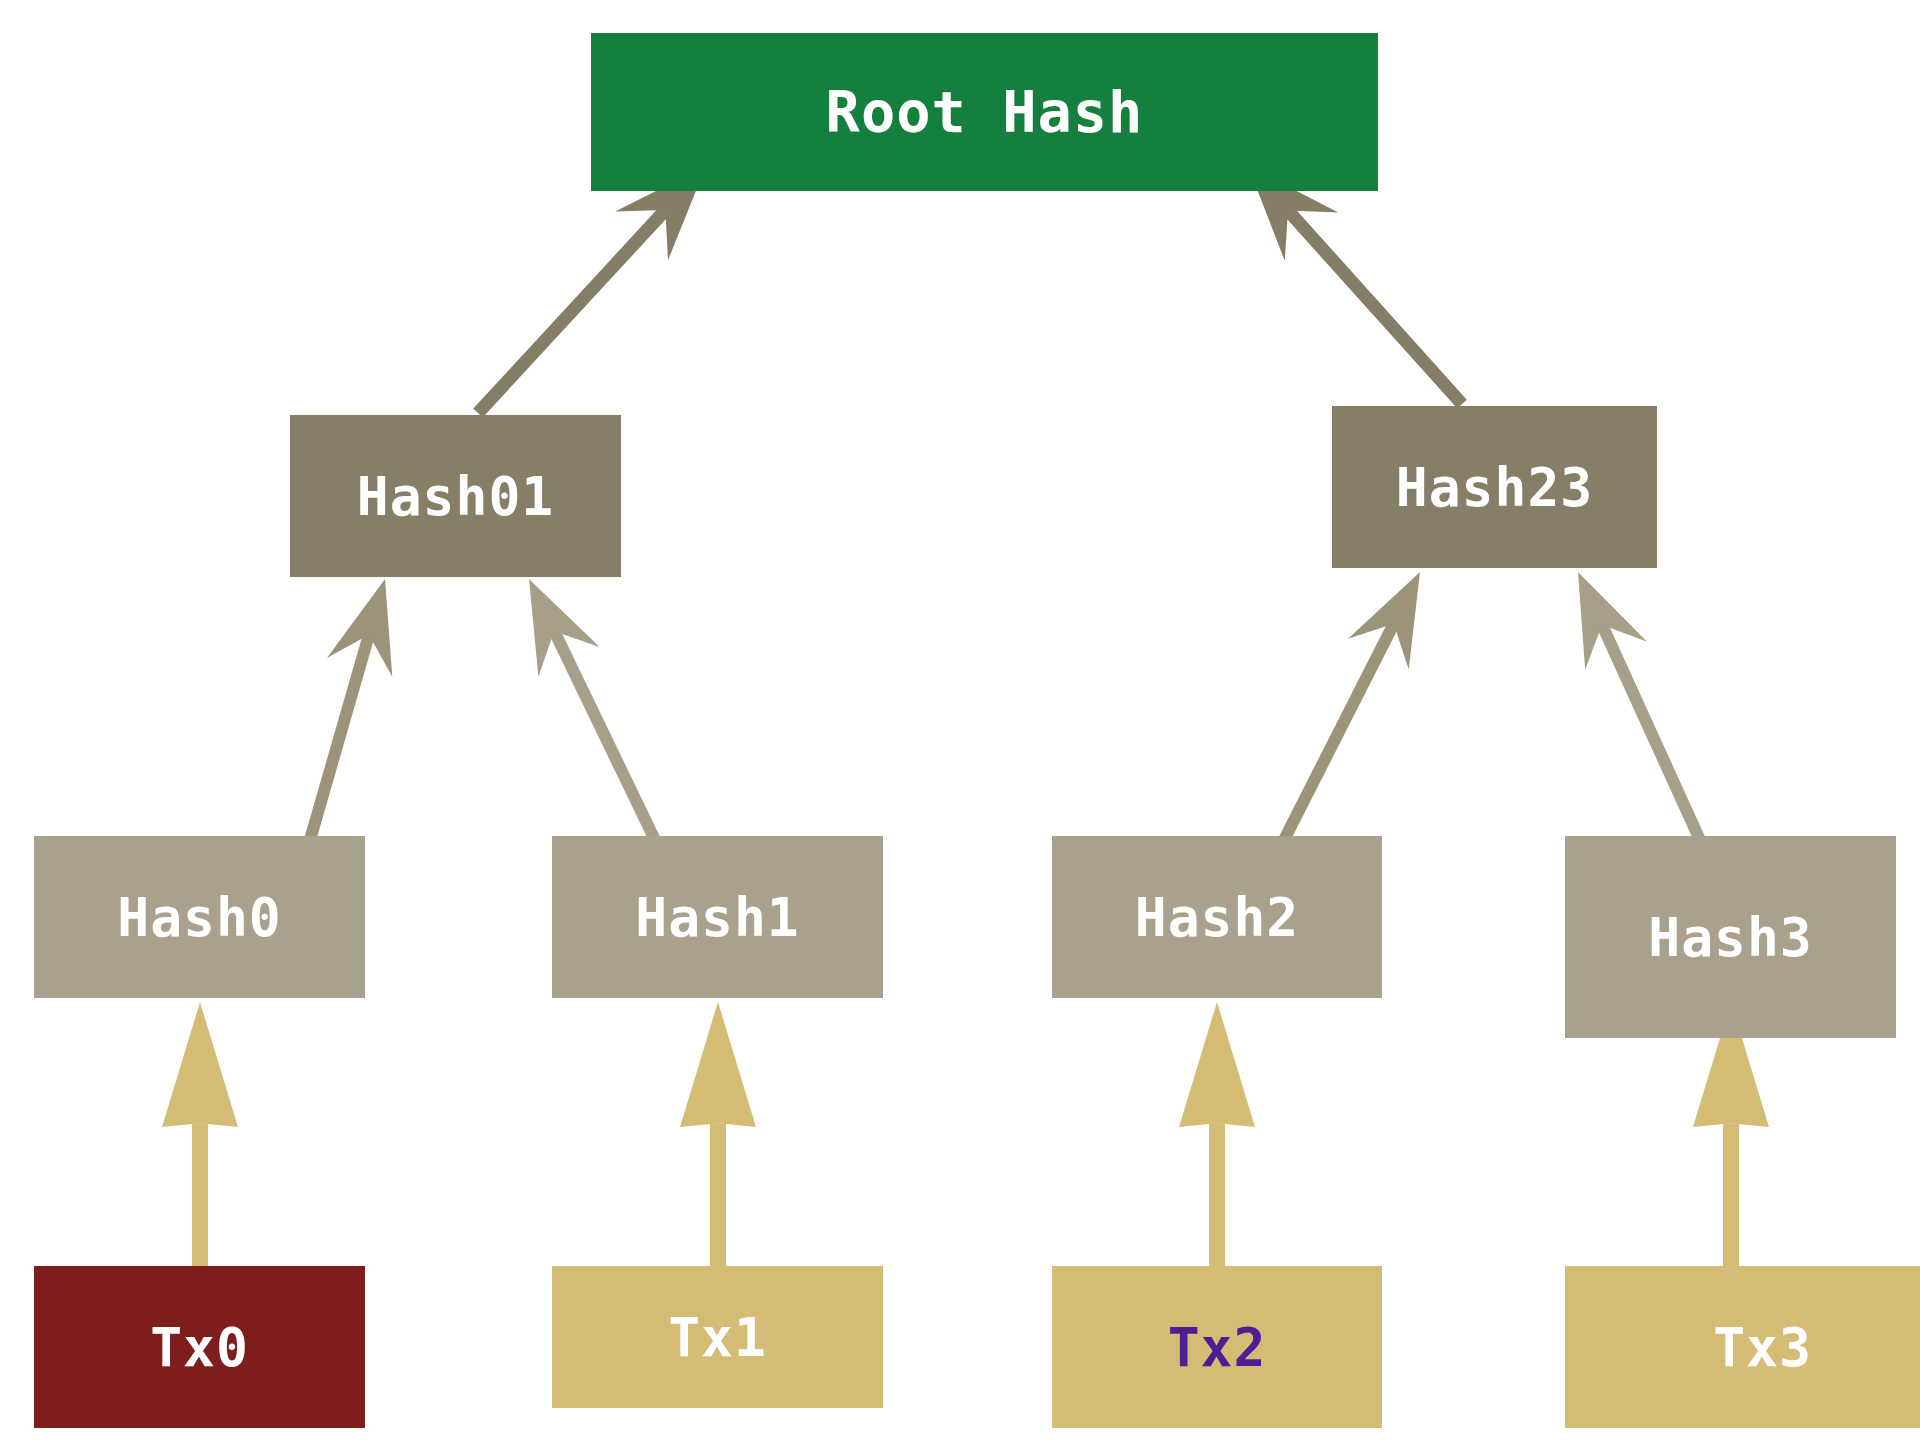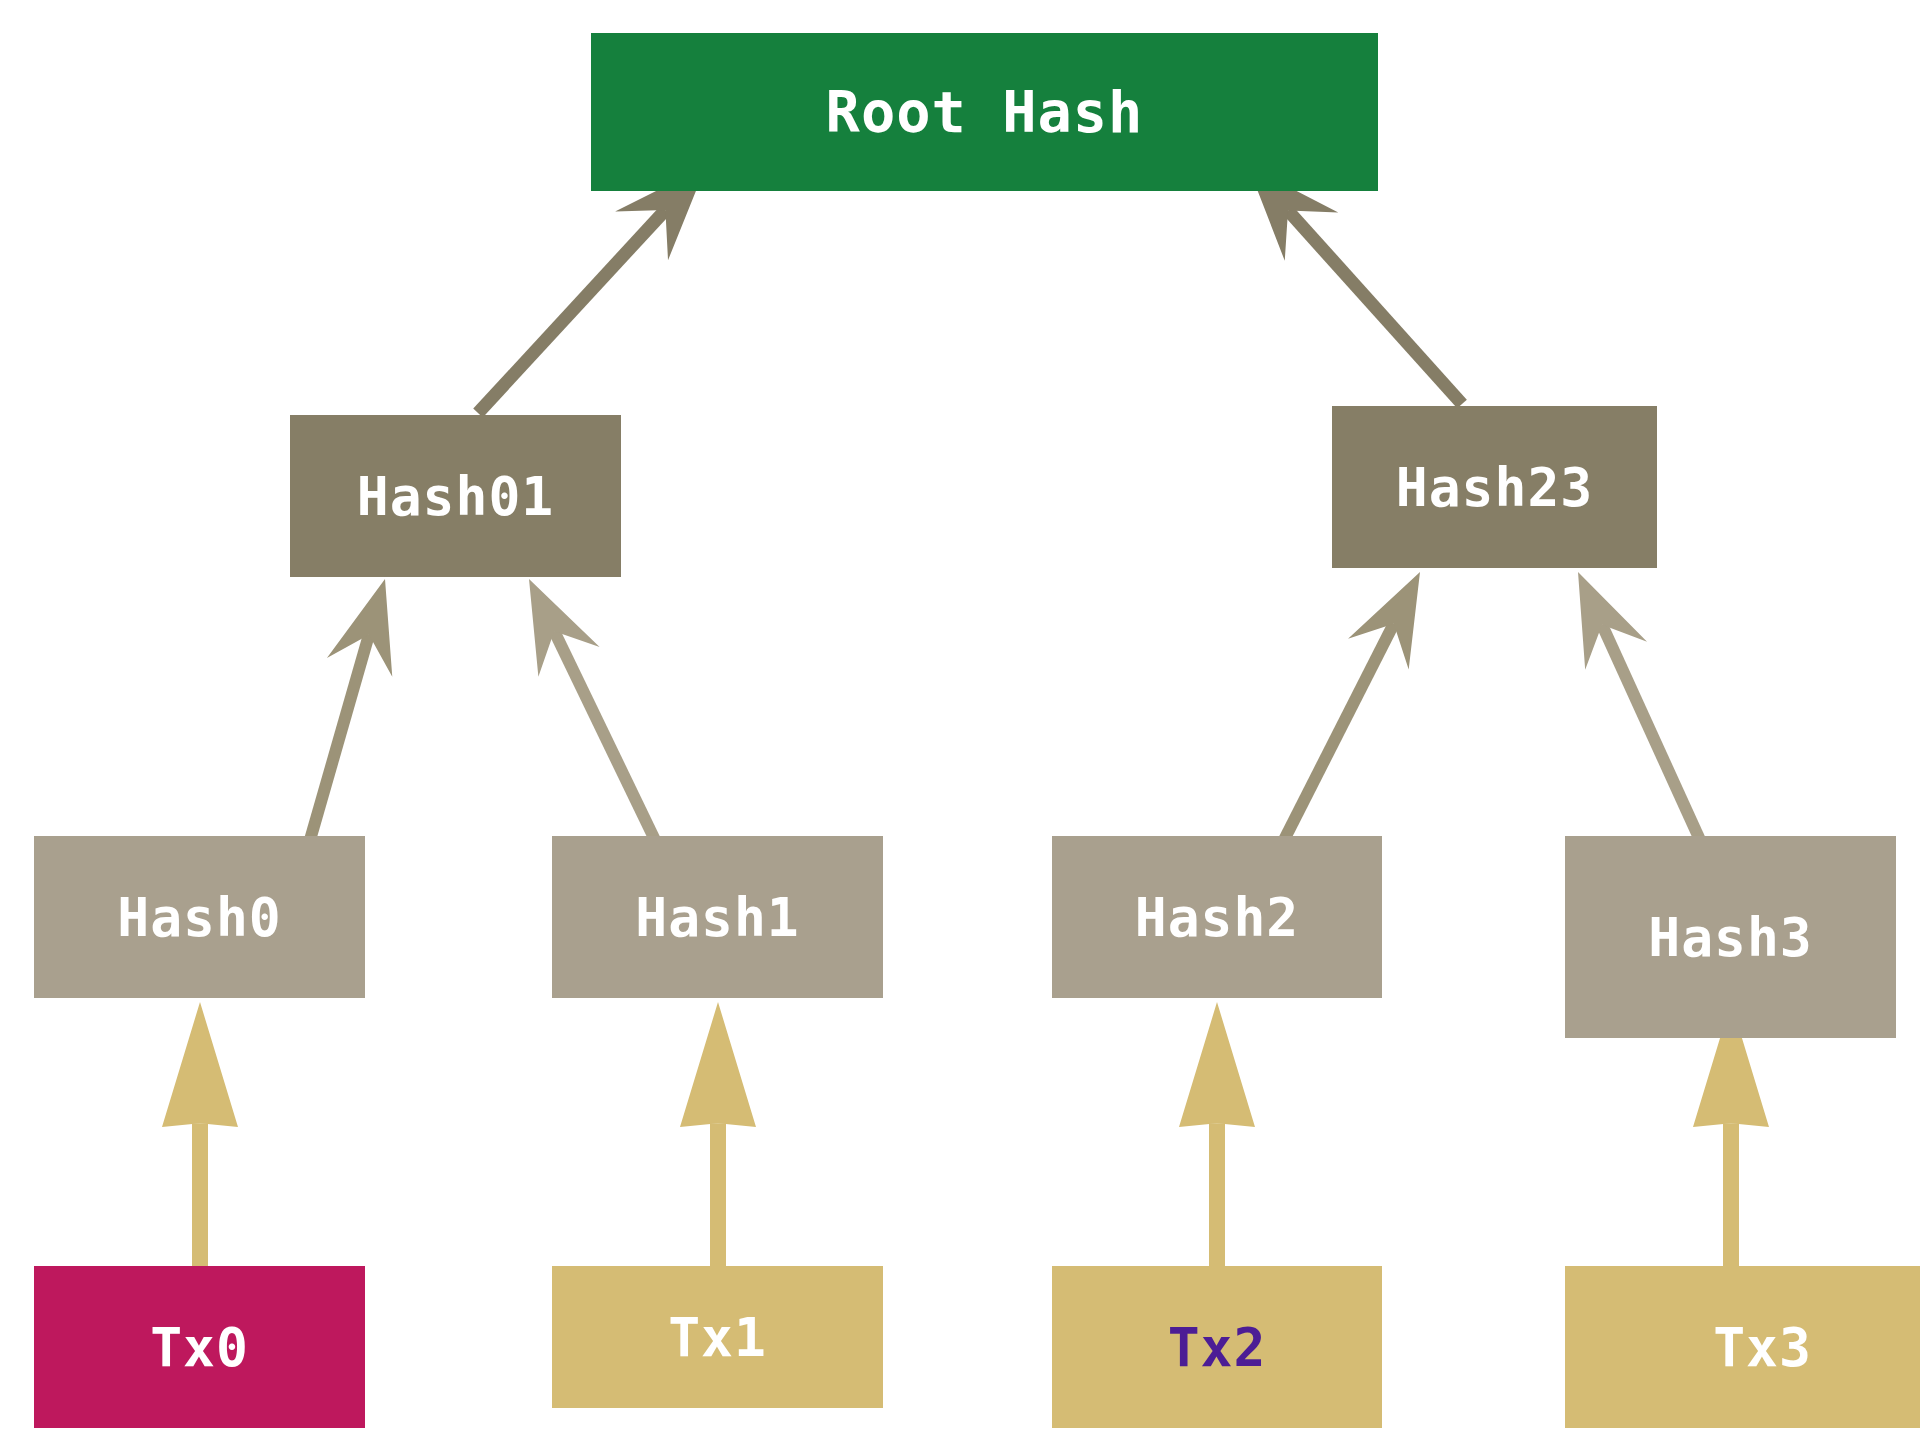--- a/index.html
+++ b/index.html
@@ -73,21 +73,21 @@
   <div class="node" style="left: 1332px; top: 406px; width: 325px; height: 162px; background: rgb(134, 126, 102); color: rgb(255, 255, 255);">Hash23</div>
 
   <div class="node" style="left: 34px; top: 836px; width: 331px; height: 162px; background: rgb(169, 160, 142); color: rgb(255, 255, 255);">Hash0</div>
 
   <div class="node" style="left: 552px; top: 836px; width: 331px; height: 162px; background: rgb(169, 160, 142); color: rgb(255, 255, 255);">Hash1</div>
 
   <div class="node" style="left: 1052px; top: 836px; width: 330px; height: 162px; background: rgb(169, 160, 142); color: rgb(255, 255, 255);">Hash2</div>
 
   <div class="node" style="left: 1565px; top: 836px; width: 331px; height: 202px; background: rgb(169, 160, 142); color: rgb(255, 255, 255);">Hash3</div>
 
-  <div class="node" style="left: 34px; top: 1266px; width: 331px; height: 162px; background: #be185d; color: rgb(255, 255, 255);">Tx0</div>
+  <div class="node" style="left: 34px; top: 1266px; width: 331px; height: 162px; background: #7f1d1d; color: rgb(255, 255, 255);">Tx0</div>
 
   <div class="node" style="left: 552px; top: 1266px; width: 331px; height: 142px; background: rgb(213, 188, 116); color: rgb(255, 255, 255);">Tx1</div>
 
   <div class="node" style="left: 1052px; top: 1266px; width: 330px; height: 162px; background: rgb(213, 188, 116); color: #4c1d95;">Tx2</div>
 
   <div class="node" style="left: 1565px; top: 1266px; width: 331px; height: 162px; background: rgb(213, 188, 116); color: rgb(255, 255, 255); padding-left: 32px;">Tx3</div>
 
 </div>
 
 </body></html>

